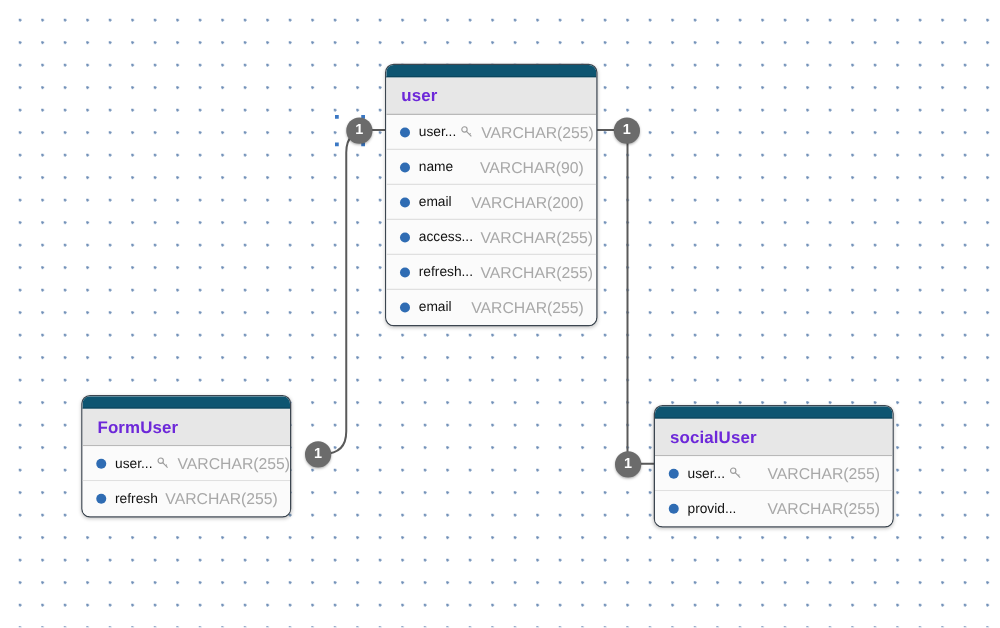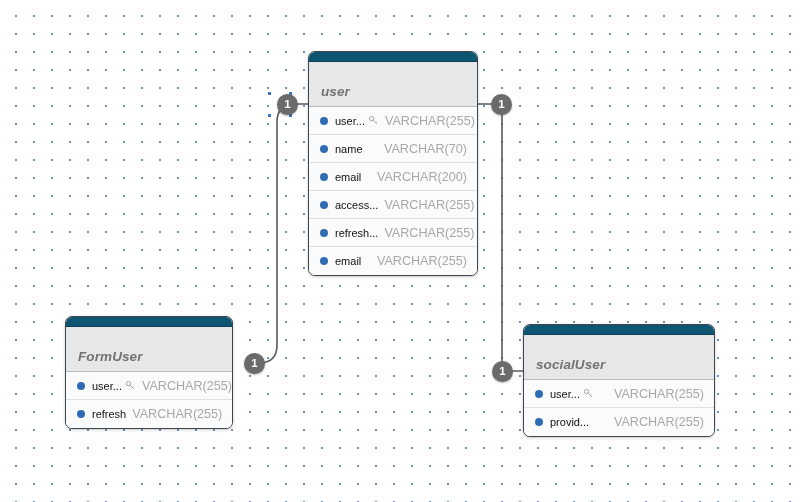--- a/index.html
+++ b/index.html
@@ -49,28 +49,27 @@
   .tbl-accent {
     height: 9px;
     background: #0e5571;
     border-bottom: 1px solid #0a4158;
   }
   .tbl-title {
     height: 29px;
     line-height: 29px;
     background: #e7e7e7;
     border-bottom: 1px solid #b9b9b9;
-    padding: 15px 0 0 12px;
+    padding: 0 0 0 12px;
     font-size: 13.5px;
     font-weight: bold;
-    color: #737373;
+    color: #6d28d9;
     letter-spacing: 0.1px;
     white-space: nowrap;
     overflow: hidden;
-    font-style: italic;
   }
   .tbl-row {
     display: flex;
     align-items: center;
     height: 28px;
     padding: 0 10px 0 11px;
     border-bottom: 1px solid #e0e0e0;
     background: #fbfbfb;
     box-sizing: border-box;
   }
@@ -161,21 +160,21 @@
               </g>
             </svg>
           </span>
           <span class="spacer"></span>
           <span class="col-type">VARCHAR(255)</span>
         </div>
         <div class="tbl-row">
           <span class="col-dot"></span>
           <span class="col-name">name</span>
           <span class="spacer"></span>
-          <span class="col-type">VARCHAR(70)</span>
+          <span class="col-type">VARCHAR(90)</span>
         </div>
         <div class="tbl-row">
           <span class="col-dot"></span>
           <span class="col-name">email</span>
           <span class="spacer"></span>
           <span class="col-type">VARCHAR(200)</span>
         </div>
         <div class="tbl-row">
           <span class="col-dot"></span>
           <span class="col-name">access...</span>

